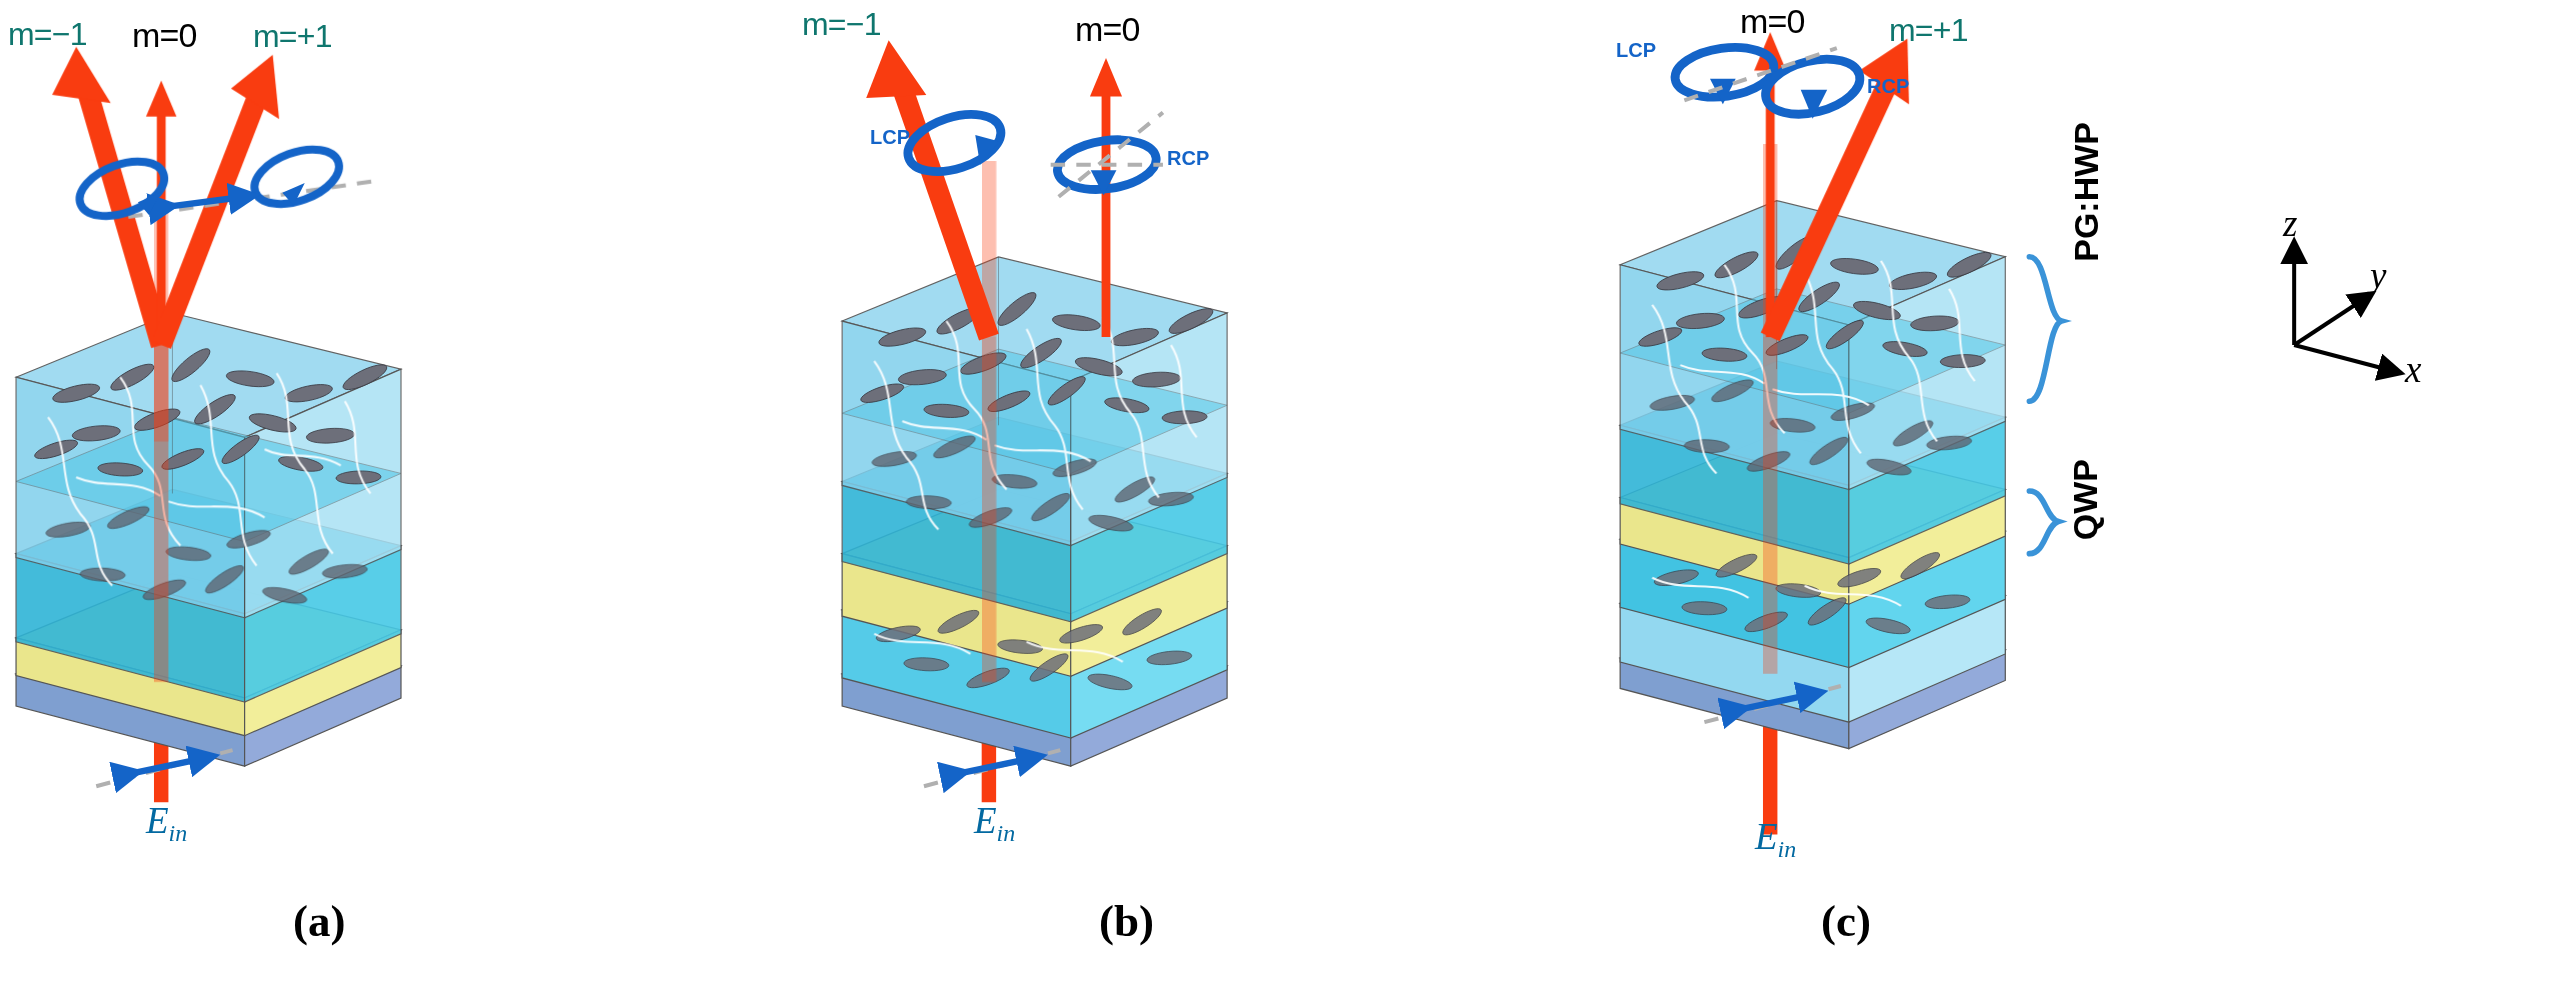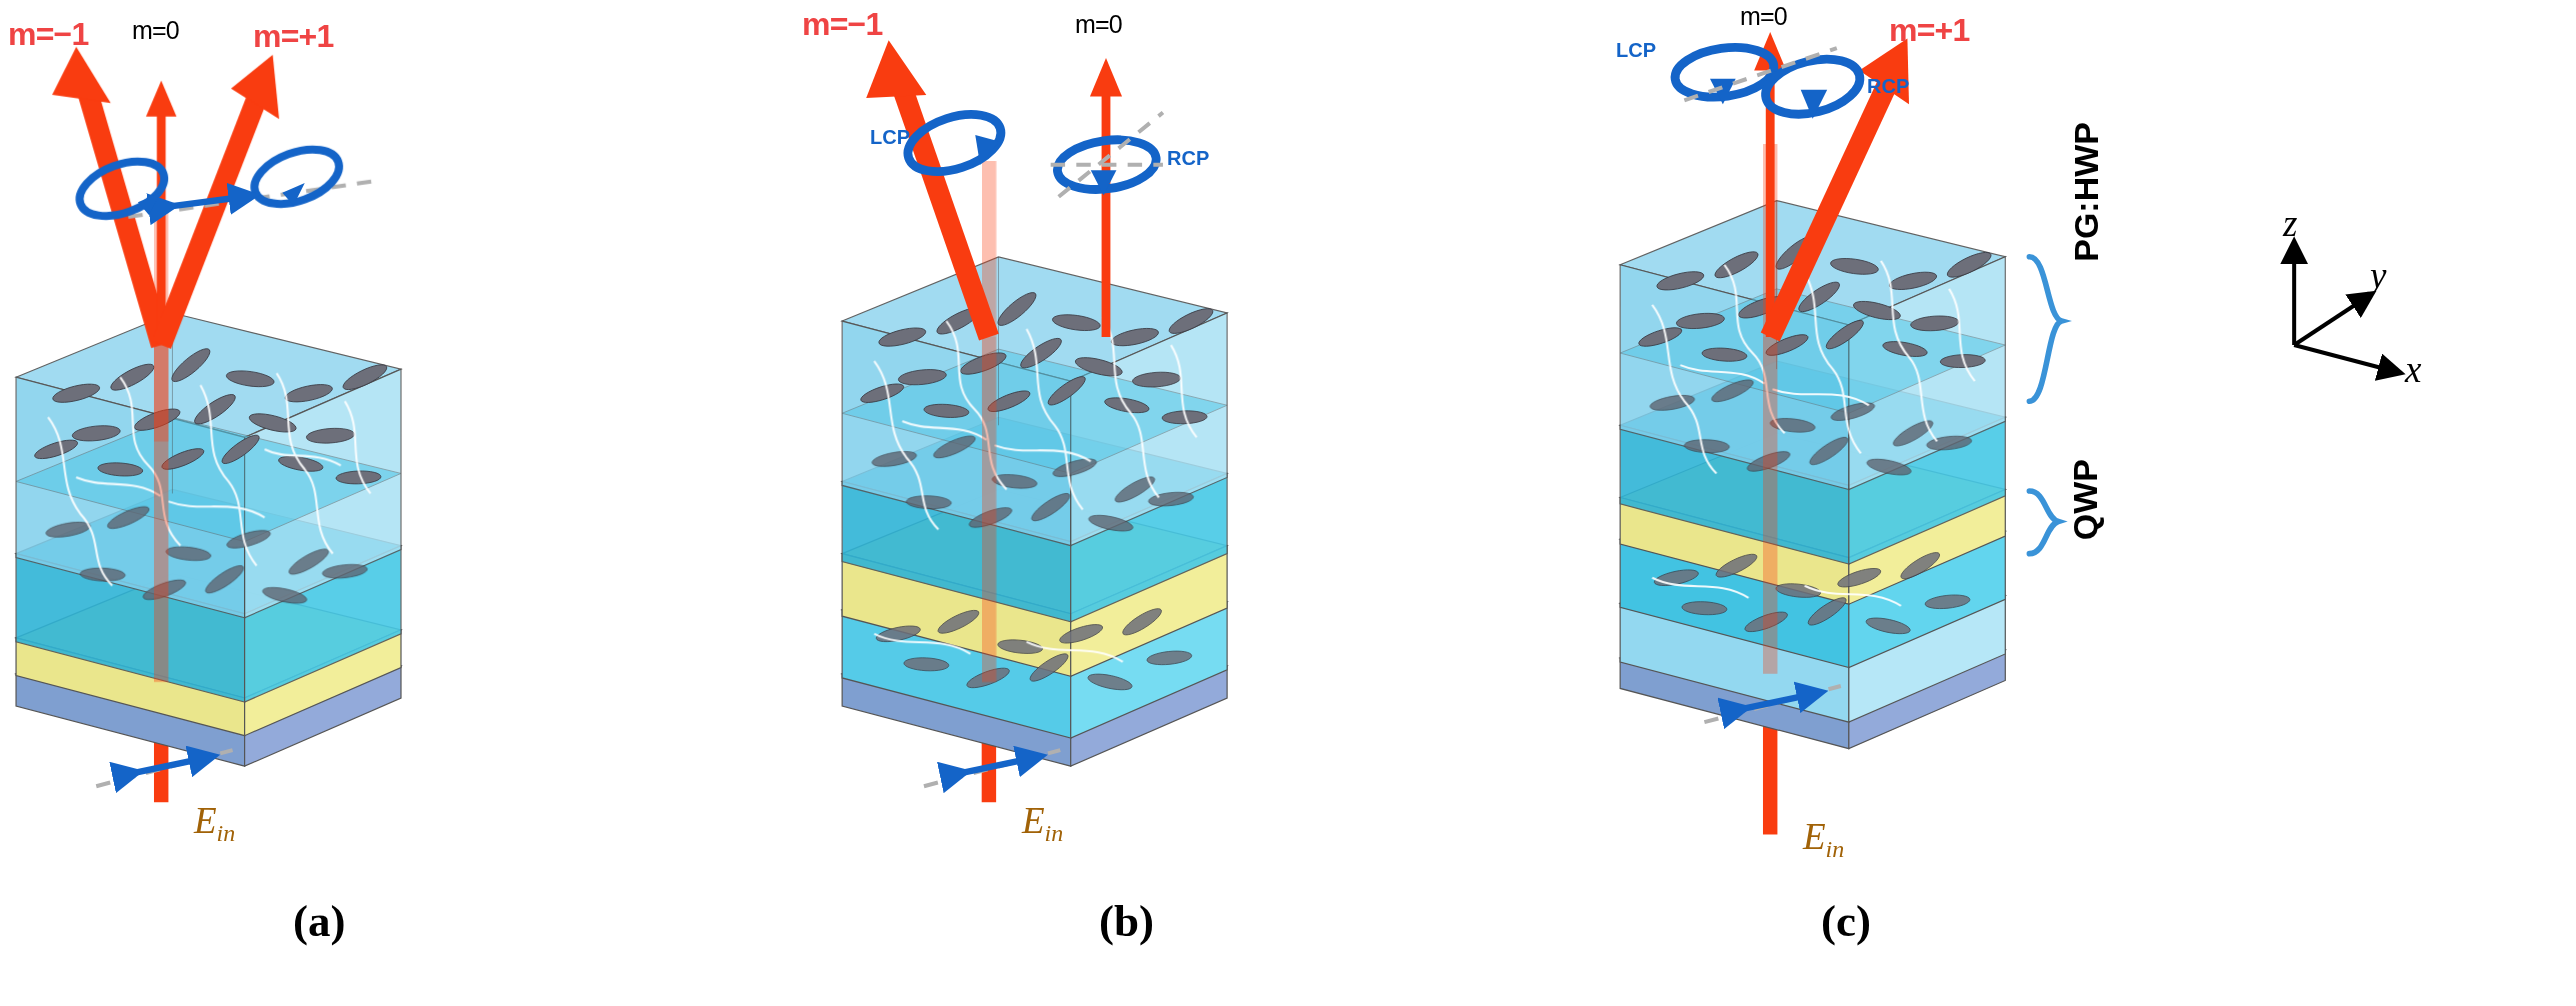--- a/index.html
+++ b/index.html
@@ -3,24 +3,24 @@
 <meta charset="utf-8">
 <style>
   html,body{margin:0;padding:0;background:#ffffff;}
   body{width:2576px;height:1007px;position:relative;font-family:"Liberation Sans",sans-serif;overflow:hidden;}
   .panel{position:absolute;top:0;height:1007px;width:802px;}
   #panel-a{left:0;}
   #panel-b{left:950;}
   #panel-c{left:1548px;}
   svg{position:absolute;left:0;top:0;overflow:visible;}
   .lbl{position:absolute;white-space:nowrap;line-height:1;}
-  .m-bold{font-weight:bold;font-size:32px;color:#ef4444;letter-spacing:-0.8px;}
-  .m-plain{font-weight:normal;font-size:25px;color:#000;letter-spacing:-0.8px;}
+  .m-bold{font-weight:normal;font-size:32px;color:#0f766e;letter-spacing:-0.8px;}
+  .m-plain{font-weight:normal;font-size:34px;color:#000;letter-spacing:-0.8px;}
   .pol{font-weight:bold;font-size:20px;color:#1464c8;letter-spacing:0px;}
-  .ein{font-style:italic;font-family:"Liberation Serif",serif;font-size:37px;color:#a16207;margin-left:48px;}
+  .ein{font-style:italic;font-family:"Liberation Serif",serif;font-size:37px;color:#0369a1;}
   .ein sub{font-size:24px;}
   .caption{font-weight:bold;font-size:45px;color:#000;font-family:"Liberation Serif",serif;}
   .stacklbl{font-weight:bold;font-size:34px;color:#000;
             writing-mode:vertical-rl;transform:rotate(180deg);letter-spacing:0px;}
   .axlbl{font-style:italic;font-family:"Liberation Serif",serif;font-size:37px;color:#000;}
 </style>
 </head>
 <body>
 
 <div class="panel" id="panel-a" style="left:0px;">

